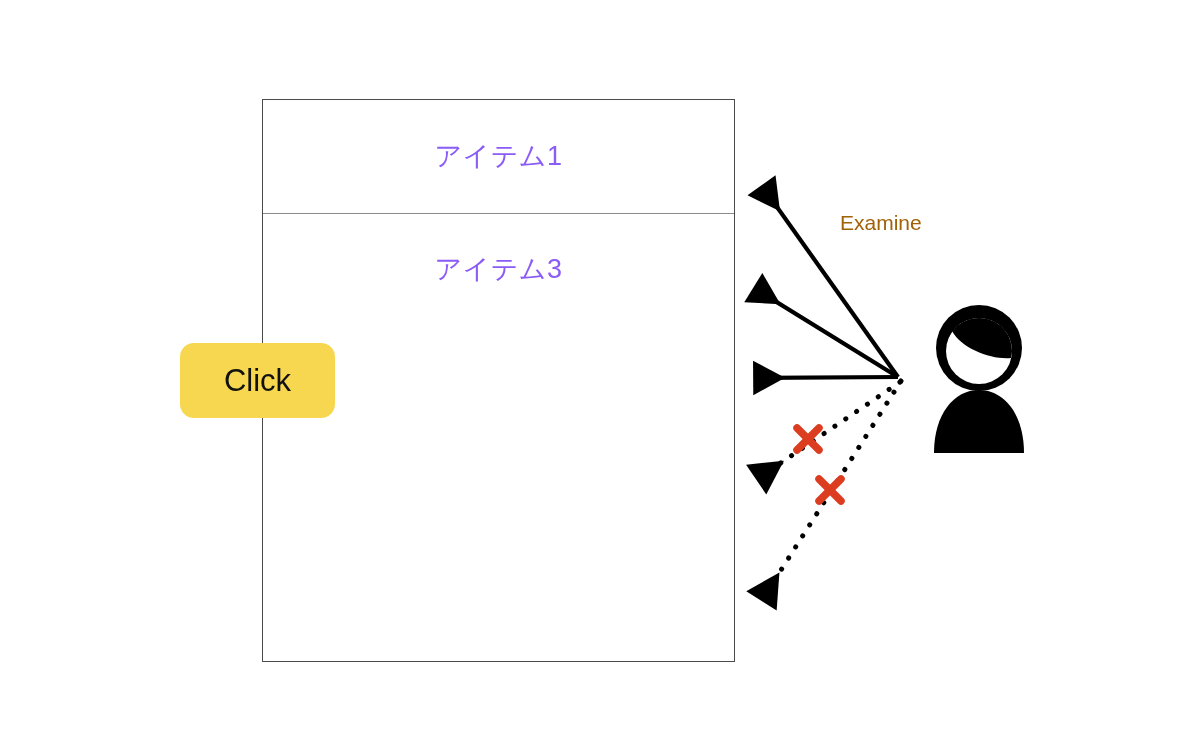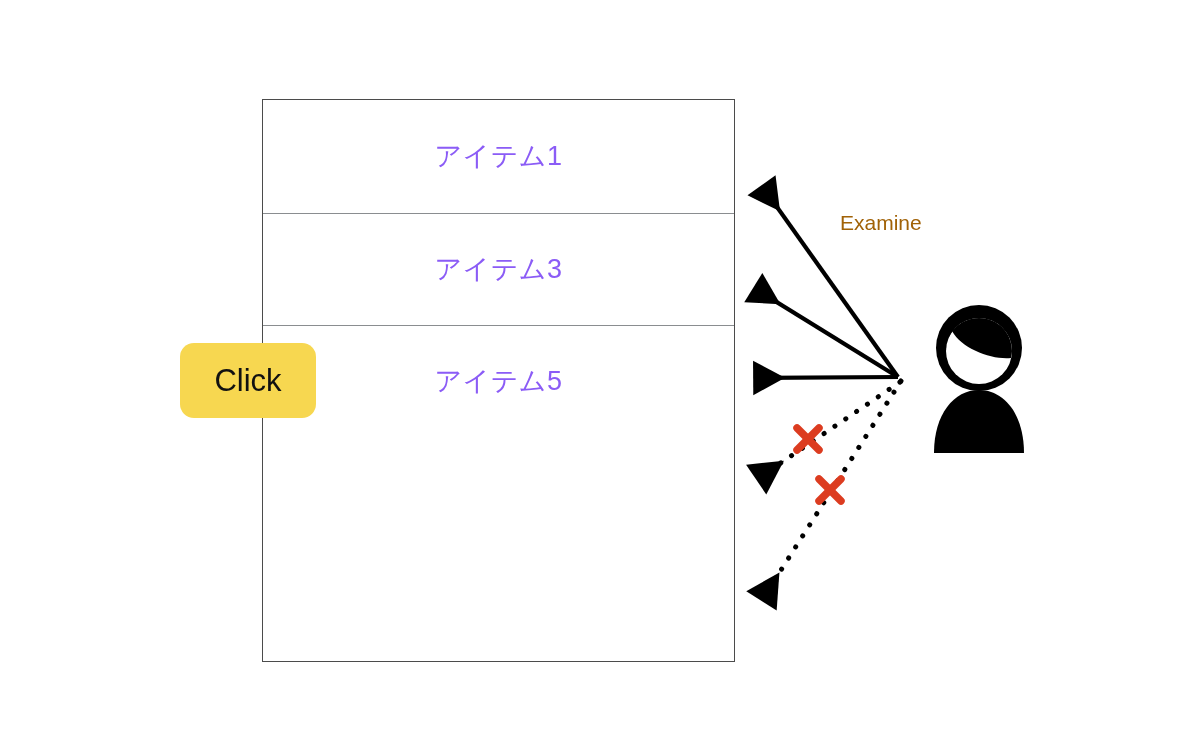--- a/index.html
+++ b/index.html
@@ -47,21 +47,21 @@
     color: #8b5cf6;
     line-height: 1;
     white-space: nowrap;
   }
 
   
   .click-badge {
     position: absolute;
     left: 180px;
     top: 343px;
-    width: 136px;
+    width: 155px;
     height: 75px;
     border-radius: 14px;
     background: #f7d750;
     display: flex;
     align-items: center;
     justify-content: center;
     z-index: 5;
   }
   .click-badge-label {
     font-size: 31px;
@@ -96,23 +96,20 @@
 <body>
 
 <div id="stage">
 
   <div class="list-box">
     <div class="list-row">
       <span class="row-label">アイテム1</span>
     </div>
     <div class="list-row">
       <span class="row-label">アイテム3</span>
-    </div>
-    <div class="list-row">
-      <span class="row-label">アイテム5</span>
     </div>
   </div>
 
   <div class="click-badge">
     <span class="click-badge-label">Click</span>
   </div>
 
   <div class="examine-label">Examine</div>
 
   <svg class="overlay" viewBox="0 0 1200 751">

